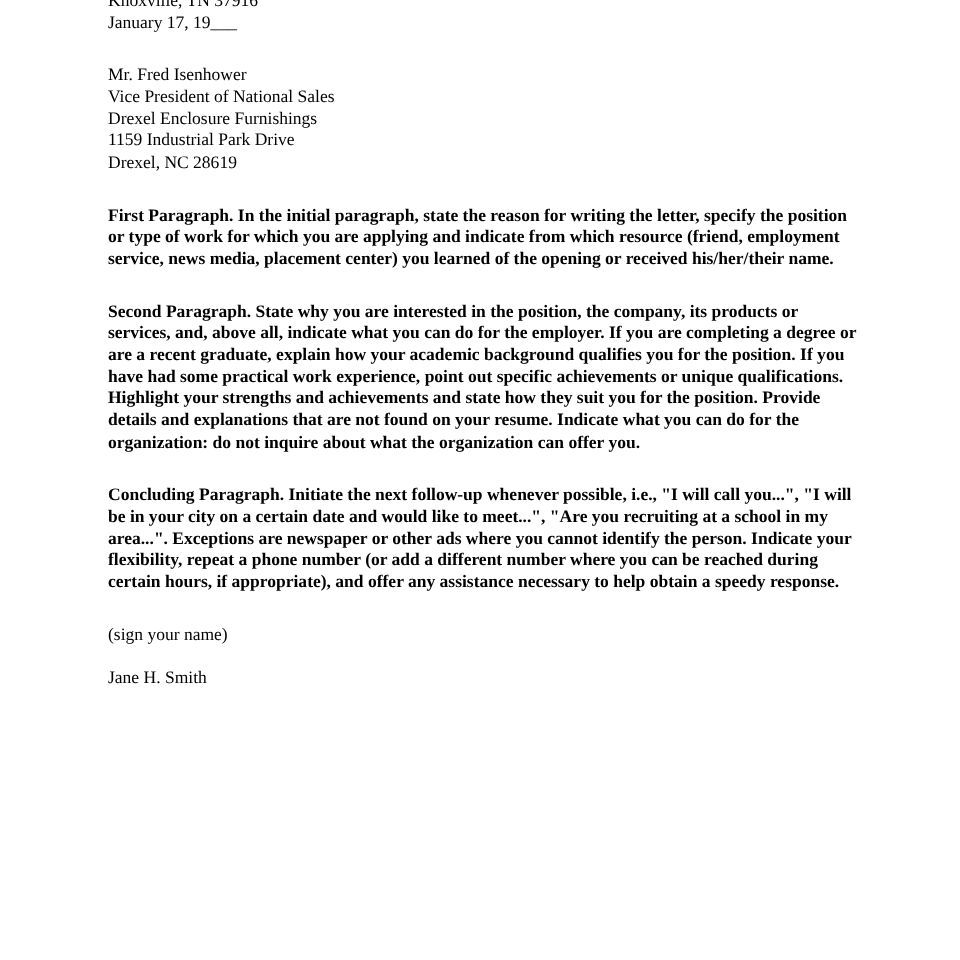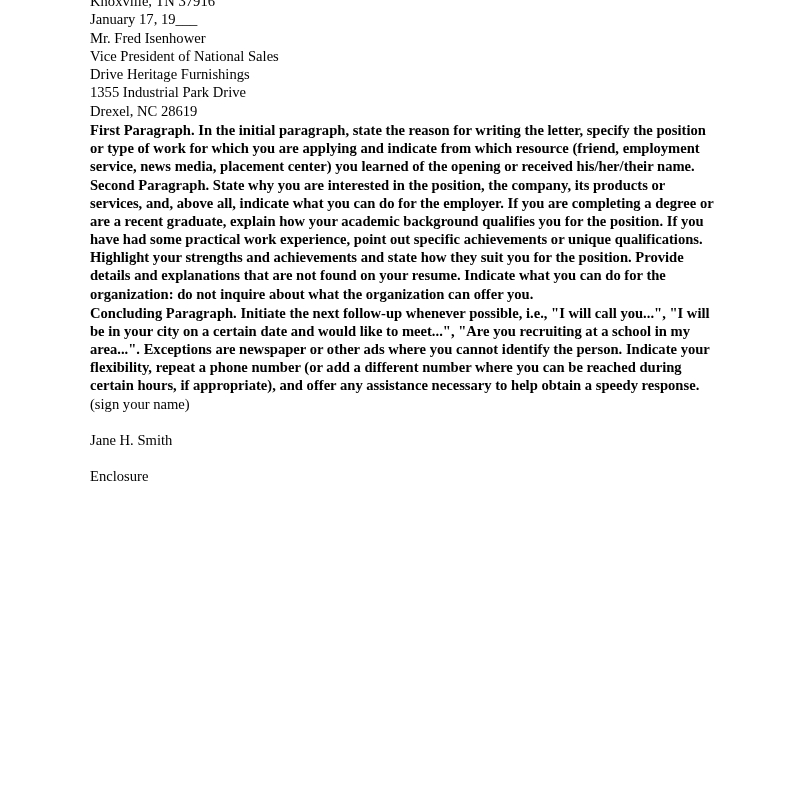--- a/index.html
+++ b/index.html
@@ -35,21 +35,21 @@
     -webkit-font-smoothing: antialiased;
   }
 
   .block {
     margin: 0;
     padding: 0;
   }
 
   
   .block + .block {
-    margin-top: 1px;
+    margin-top: 26px;
   }
 
   .line {
     display: block;
     white-space: pre-wrap;
   }
 
   .para {
     margin: 0;
     padding: 0;
@@ -70,33 +70,32 @@
   <div id="letter-body">
 
     <div class="block">
       <span class="line">Knoxville, TN 37916</span>
       <span class="line">January 17, 19___</span>
     </div>
 
     <div class="block">
       <span class="line">Mr. Fred Isenhower</span>
       <span class="line">Vice President of National Sales</span>
-      <span class="line">Drive Heritage Furnishings</span>
-      <span class="line">1355 Industrial Park Drive</span>
+      <span class="line">Drexel Enclosure Furnishings</span>
+      <span class="line">1159 Industrial Park Drive</span>
       <span class="line">Drexel, NC 28619</span>
     </div>
 
 
     <p class="block para">First Paragraph. In the initial paragraph, state the reason for writing the letter, specify the position or type of work for which you are applying and indicate from which resource (friend, employment service, news media, placement center) you learned of the opening or received his/her/their name.</p>
 
     <p class="block para">Second Paragraph. State why you are interested in the position, the company, its products or services, and, above all, indicate what you can do for the employer. If you are completing a degree or are a recent graduate, explain how your academic background qualifies you for the position. If you have had some practical work experience, point out specific achievements or unique qualifications. Highlight your strengths and achievements and state how they suit you for the position. Provide details and explanations that are not found on your resume. Indicate what you can do for the organization: do not inquire about what the organization can offer you.</p>
 
 
     <p class="block para">Concluding Paragraph. Initiate the next follow-up whenever possible, i.e., "I will call you...", "I will be in your city on a certain date and would like to meet...", "Are you recruiting at a school in my area...". Exceptions are newspaper or other ads where you cannot identify the person. Indicate your flexibility, repeat a phone number (or add a different number where you can be reached during certain hours, if appropriate), and offer any assistance necessary to help obtain a speedy response.</p>
 
     <div class="block closing">
       <span class="line">(sign your name)</span>
       <span class="line">Jane H. Smith</span>
-      <span class="line">Enclosure</span>
     </div>
 
   </div>
 </div>
 
 </body></html>

